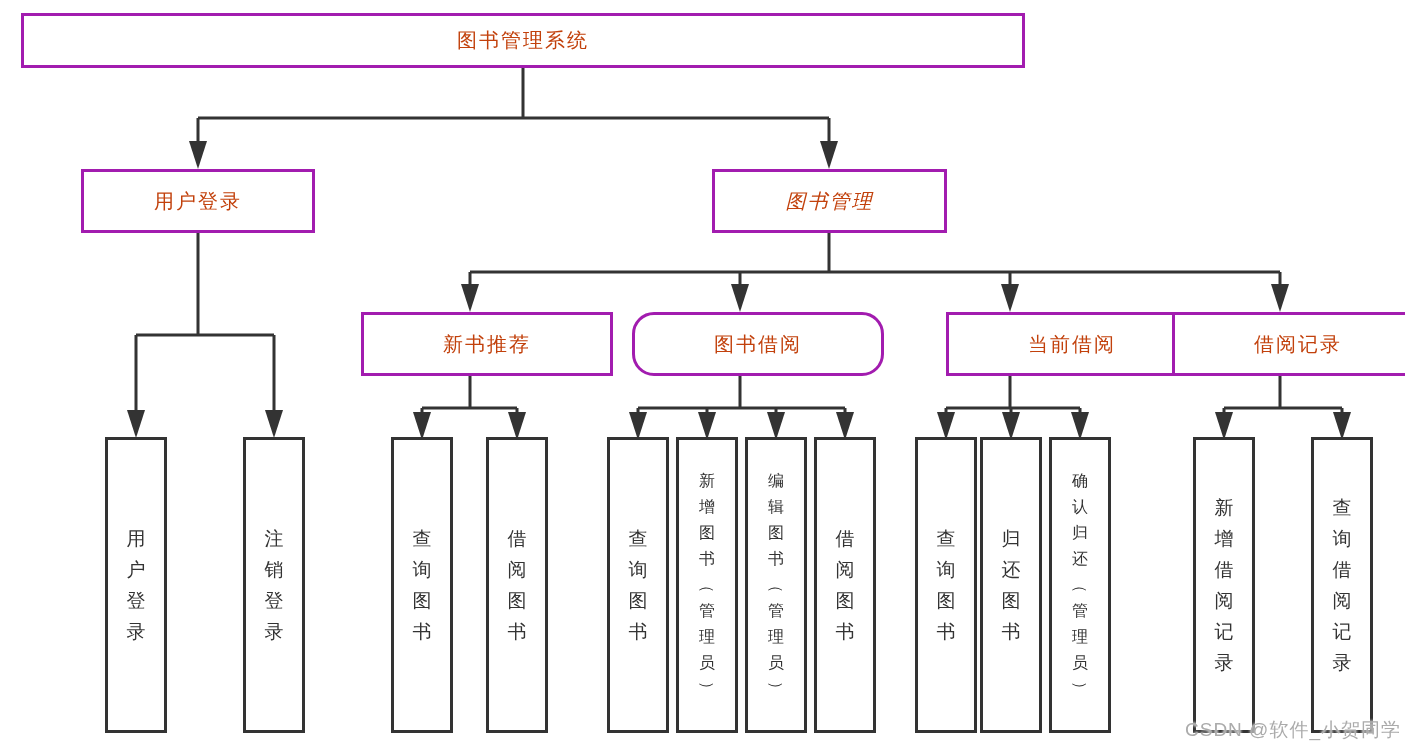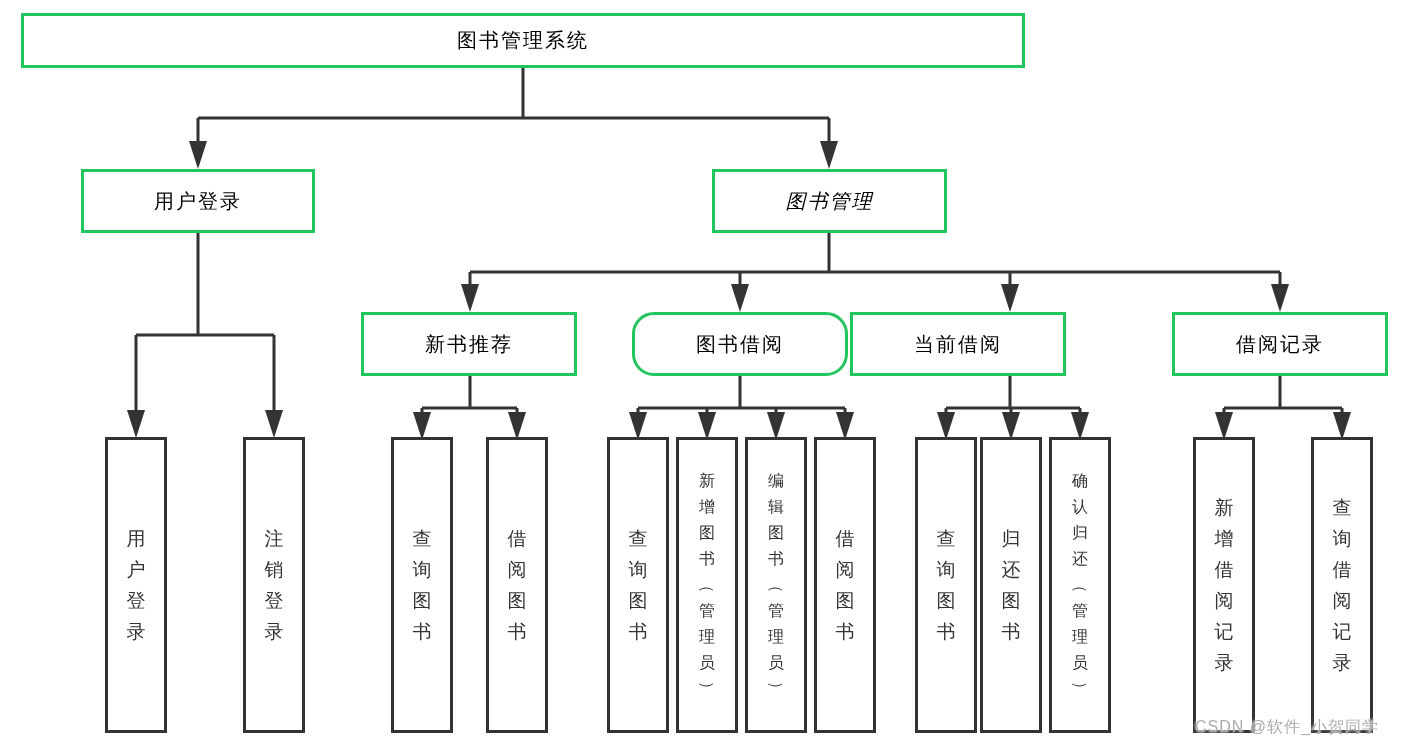--- a/index.html
+++ b/index.html
@@ -18,38 +18,38 @@
   svg.connectors {
     position: absolute;
     left: 0; top: 0;
     width: 1405px; height: 747px;
     z-index: 1;
   }
   .node {
     position: absolute;
     box-sizing: border-box;
     background: #ffffff;
-    border: 3px solid #22c55e;
-    color: #000000;
+    border: 3px solid #a21caf;
+    color: #c2410c;
     display: flex;
     align-items: center;
     justify-content: center;
     z-index: 2;
     letter-spacing: 2px;
     font-size: 20px;
   }
   .node.root {
     left: 21px; top: 13px;
     width: 1004px; height: 55px;
   }
   .node.l2 {
     top: 169px; height: 64px;
   }
   .node.l3 {
-    top: 312px; height: 64px; width: 216px;
+    top: 312px; height: 64px; width: 252px;
   }
   .leaf {
     position: absolute;
     top: 437px;
     width: 62px;
     height: 296px;
     box-sizing: border-box;
     background: #ffffff;
     border: 3px solid #333333;
     color: #333333;
@@ -69,27 +69,26 @@
     font-size: 16px;
     line-height: 26px;
   }
   .leaf span.rot {
     transform: rotate(90deg);
   }
   .watermark {
     position: absolute;
     left: 1185px;
     top: 717px;
-    font-size: 16px;
+    font-size: 19px;
     letter-spacing: 1px;
     color: #ababab;
     z-index: 3;
     white-space: nowrap;
     text-shadow: 0 0 3px rgba(255,255,255,0.9), 0 0 3px rgba(255,255,255,0.9);
-    margin-left: 10px;
   }
 </style>
 </head>
 <body>
 
 <div class="canvas">
 
   <svg class="connectors" viewBox="0 0 1405 747" xmlns="http://www.w3.org/2000/svg">
     <g stroke="#333333" stroke-width="3" fill="none">
       <path d="M523 68 V118 M198 118 H829 M198 118 V145 M829 118 V145"></path>
@@ -123,21 +122,21 @@
     </g>
   </svg>
 
   <div class="node root">图书管理系统</div>
 
   <div class="node l2" style="left:81px;width:234px;">用户登录</div>
   <div class="node l2" style="left:712px;width:235px;font-style:italic;">图书管理</div>
 
   <div class="node l3" style="left:361px;">新书推荐</div>
   <div class="node l3" style="left:632px;border-radius:22px;">图书借阅</div>
-  <div class="node l3" style="left:850px;">当前借阅</div>
+  <div class="node l3" style="left:946px;">当前借阅</div>
   <div class="node l3" style="left:1172px;">借阅记录</div>
 
   <div class="leaf" style="left:105px;">
       <span>用</span>
       <span>户</span>
       <span>登</span>
       <span>录</span>
     </div>
   <div class="leaf" style="left:243px;">
       <span>注</span>

